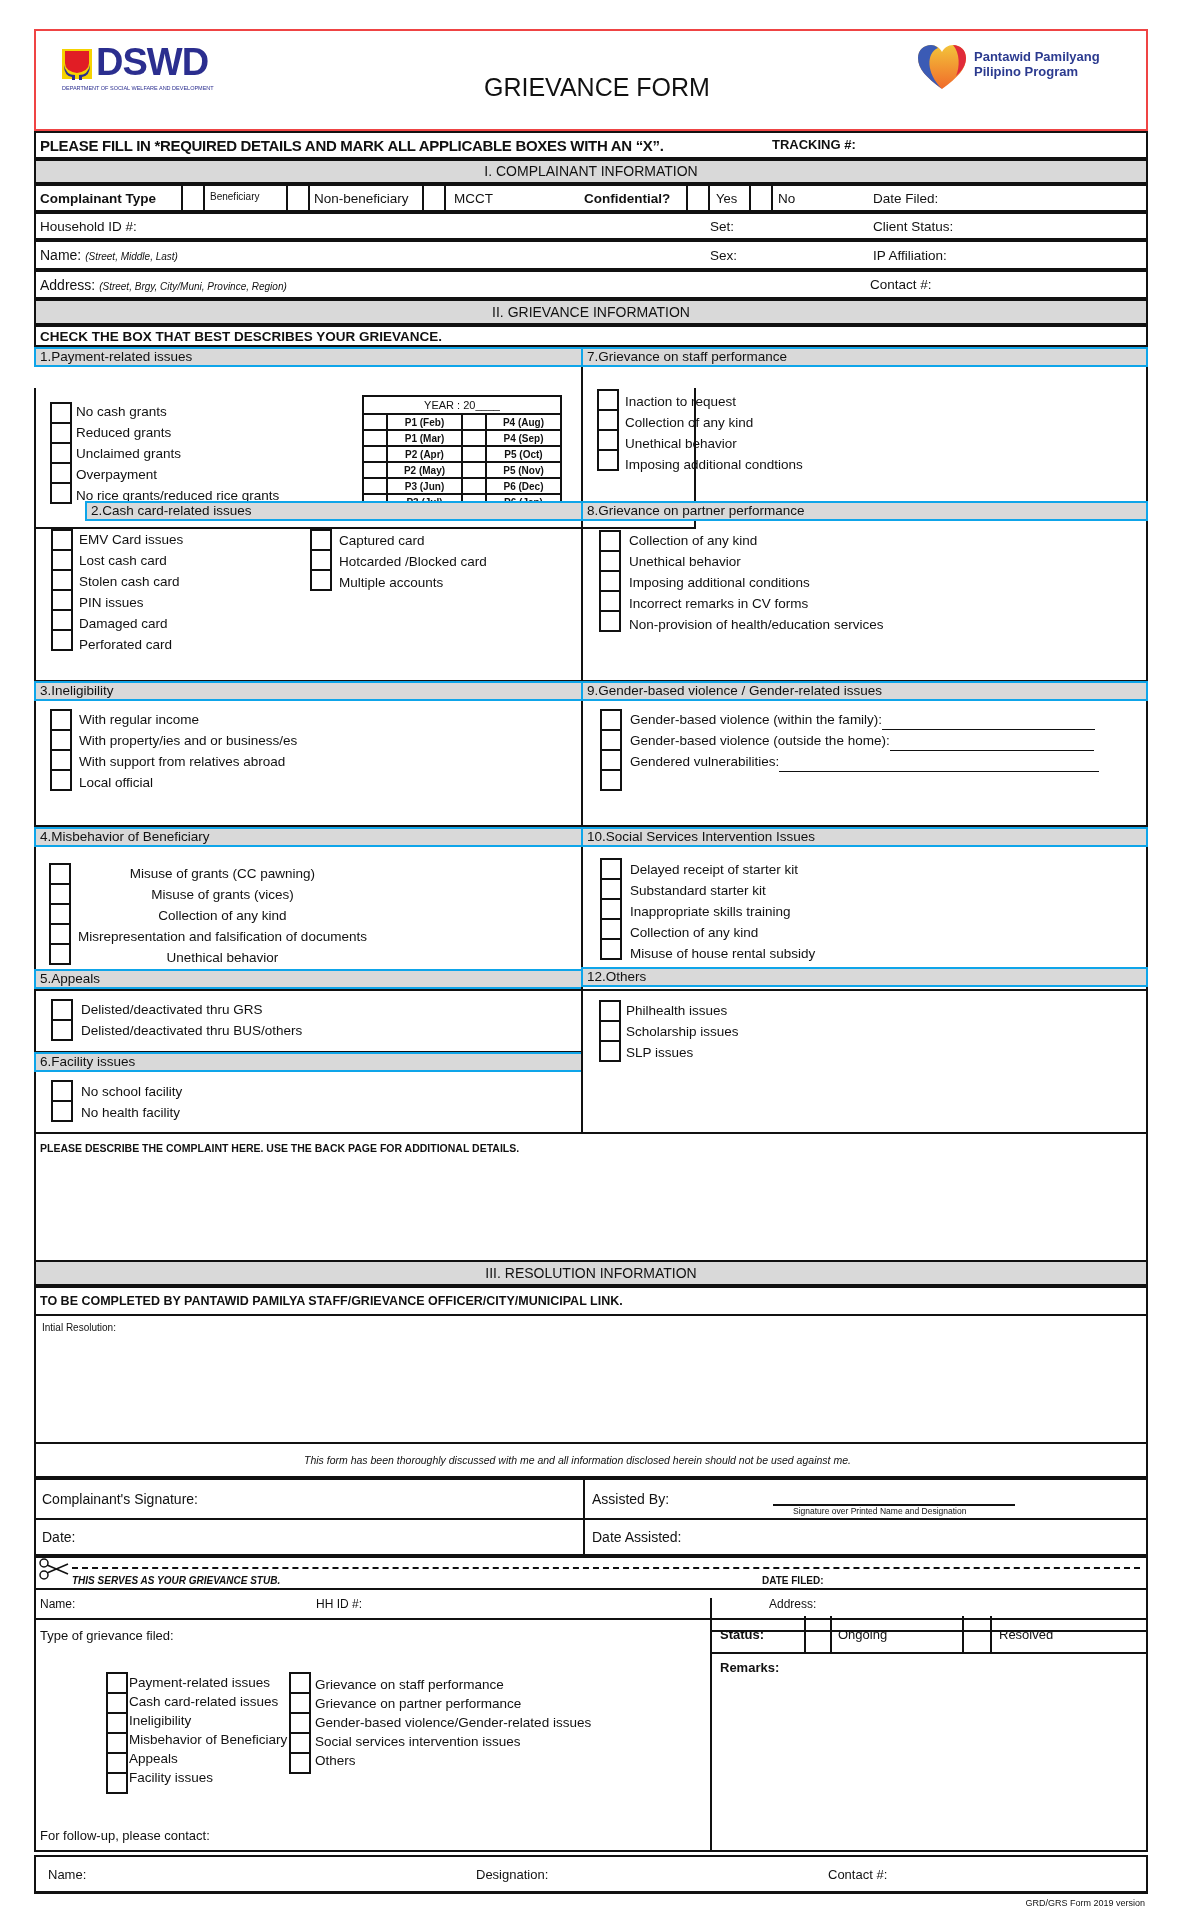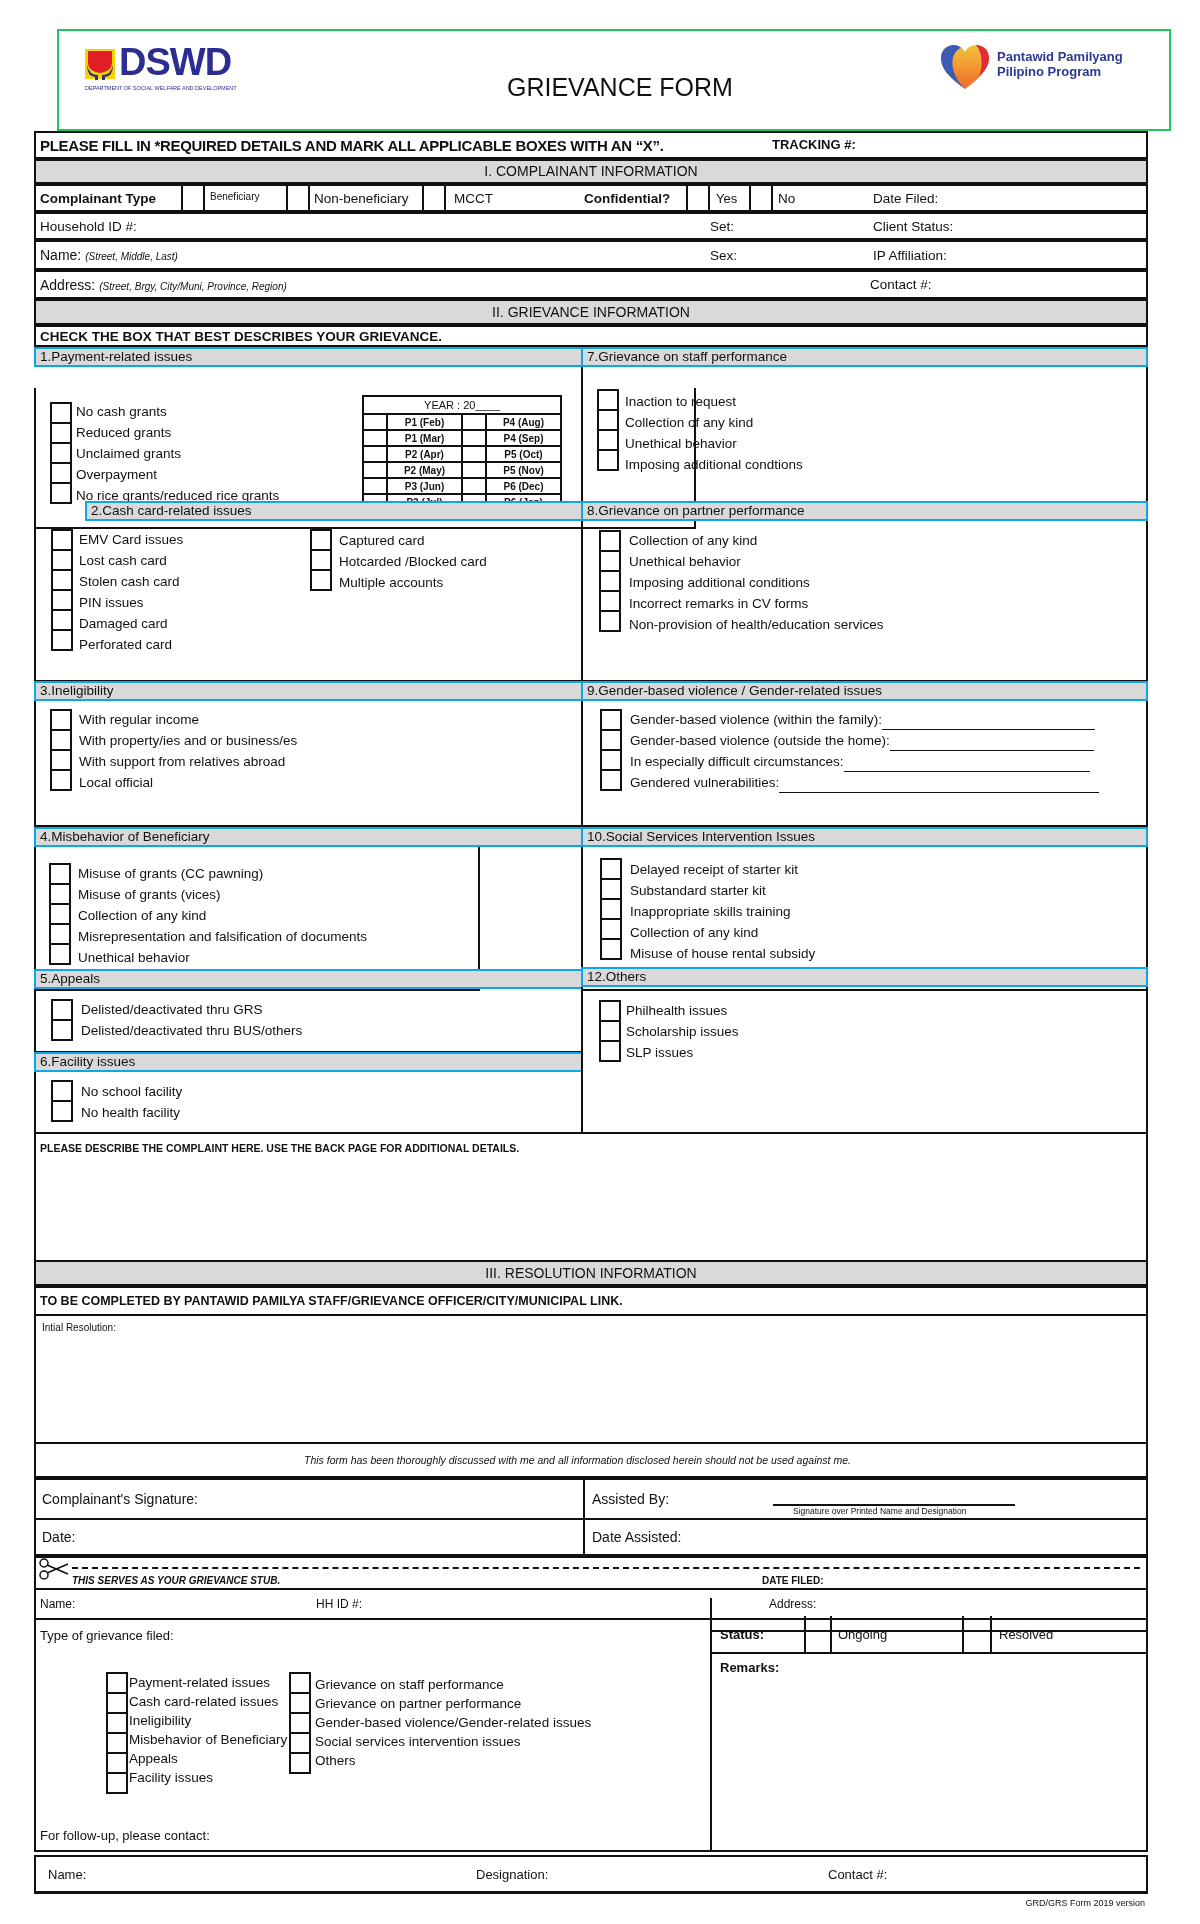--- a/index.html
+++ b/index.html
@@ -1,18 +1,18 @@
 <!DOCTYPE html>
 <html><head>
 <meta charset="utf-8">
 <style>
   html, body { margin:0; padding:0; background:#ffffff; }
   body { width:1200px; height:1924px; position:relative; font-family:"Liberation Sans", sans-serif; color:#111; font-size:13px; }
   .abs { position:absolute; box-sizing:border-box; }
-  .bx { border:2px solid #22c55e;margin-left:23px; }
+  .bx { border:2px solid #ef4444; }
   .gray { background:#d9d9d9; }
   .row { position:absolute; box-sizing:border-box; border:2px solid #111; left:34px; width:1114px; }
   .t { position:absolute; white-space:nowrap; }
   .b { font-weight:bold; }
   .cb { position:absolute; width:22px; height:22px; border:2px solid #111; box-sizing:border-box; background:#fff; }
   .cbcol .cb { position:relative; display:block; margin-top:-2px; }
   .cbcol .cb:first-child { margin-top:0; }
   .list { position:absolute; }
   .list .it { height:21px; line-height:21px; font-size:13.5px; white-space:nowrap; }
   .sechead { position:absolute; box-sizing:border-box; border:2px solid #0ea5e9; background:#d9d9d9; height:20px; line-height:16px; font-size:13.5px; padding-left:4px; }
@@ -242,27 +242,26 @@
 <div class="secbody" style="left:581px;top:701px;width:567px;height:126px;">
   <div class="cbcol abs" style="left:17px;top:8px;">
     <div class="cb"></div>
     <div class="cb"></div>
     <div class="cb"></div>
     <div class="cb"></div>
   </div>
   <div class="list" style="left:47px;top:8px;">
     <div class="it"><span>Gender-based violence (within the family):</span><span class="ul" style="width:213px;"></span></div>
     <div class="it"><span>Gender-based violence (outside the home):</span><span class="ul" style="width:204px;"></span></div>
-    <div class="it"><span>In especially difficult circumstances:</span><span class="ul" style="width:246px;"></span></div>
     <div class="it"><span>Gendered vulnerabilities:</span><span class="ul" style="width:320px;"></span></div>
   </div>
 </div>
 
 <div class="sechead" style="left:34px;top:827px;width:549px;">4.Misbehavior of Beneficiary</div>
-<div class="secbody" style="left:34px;top:847px;width:446px;height:144px;">
+<div class="secbody" style="left:34px;top:847px;width:549px;height:144px;text-align:center;">
   <div class="cbcol abs" style="left:13px;top:16px;">
     <div class="cb"></div>
     <div class="cb"></div>
     <div class="cb"></div>
     <div class="cb"></div>
     <div class="cb"></div>
   </div>
   <div class="list" style="left:42px;top:16px;">
     <div class="it">Misuse of grants (CC pawning)</div>
     <div class="it">Misuse of grants (vices)</div>

